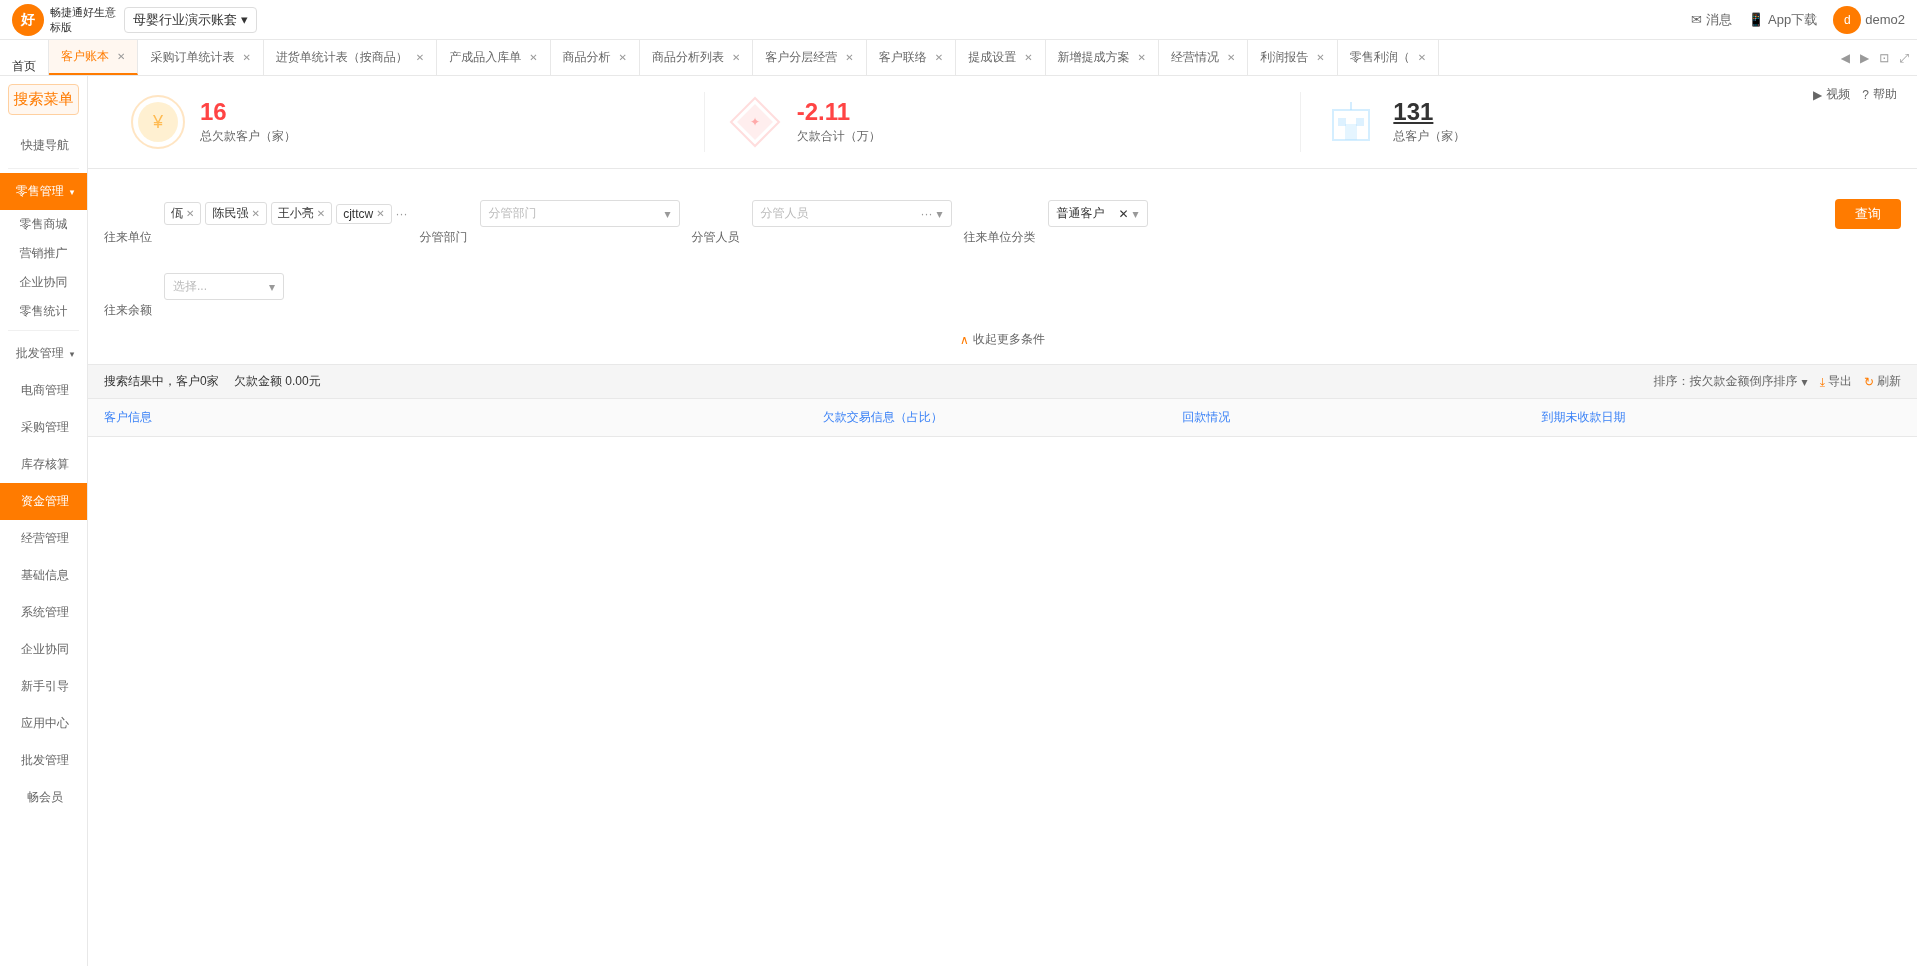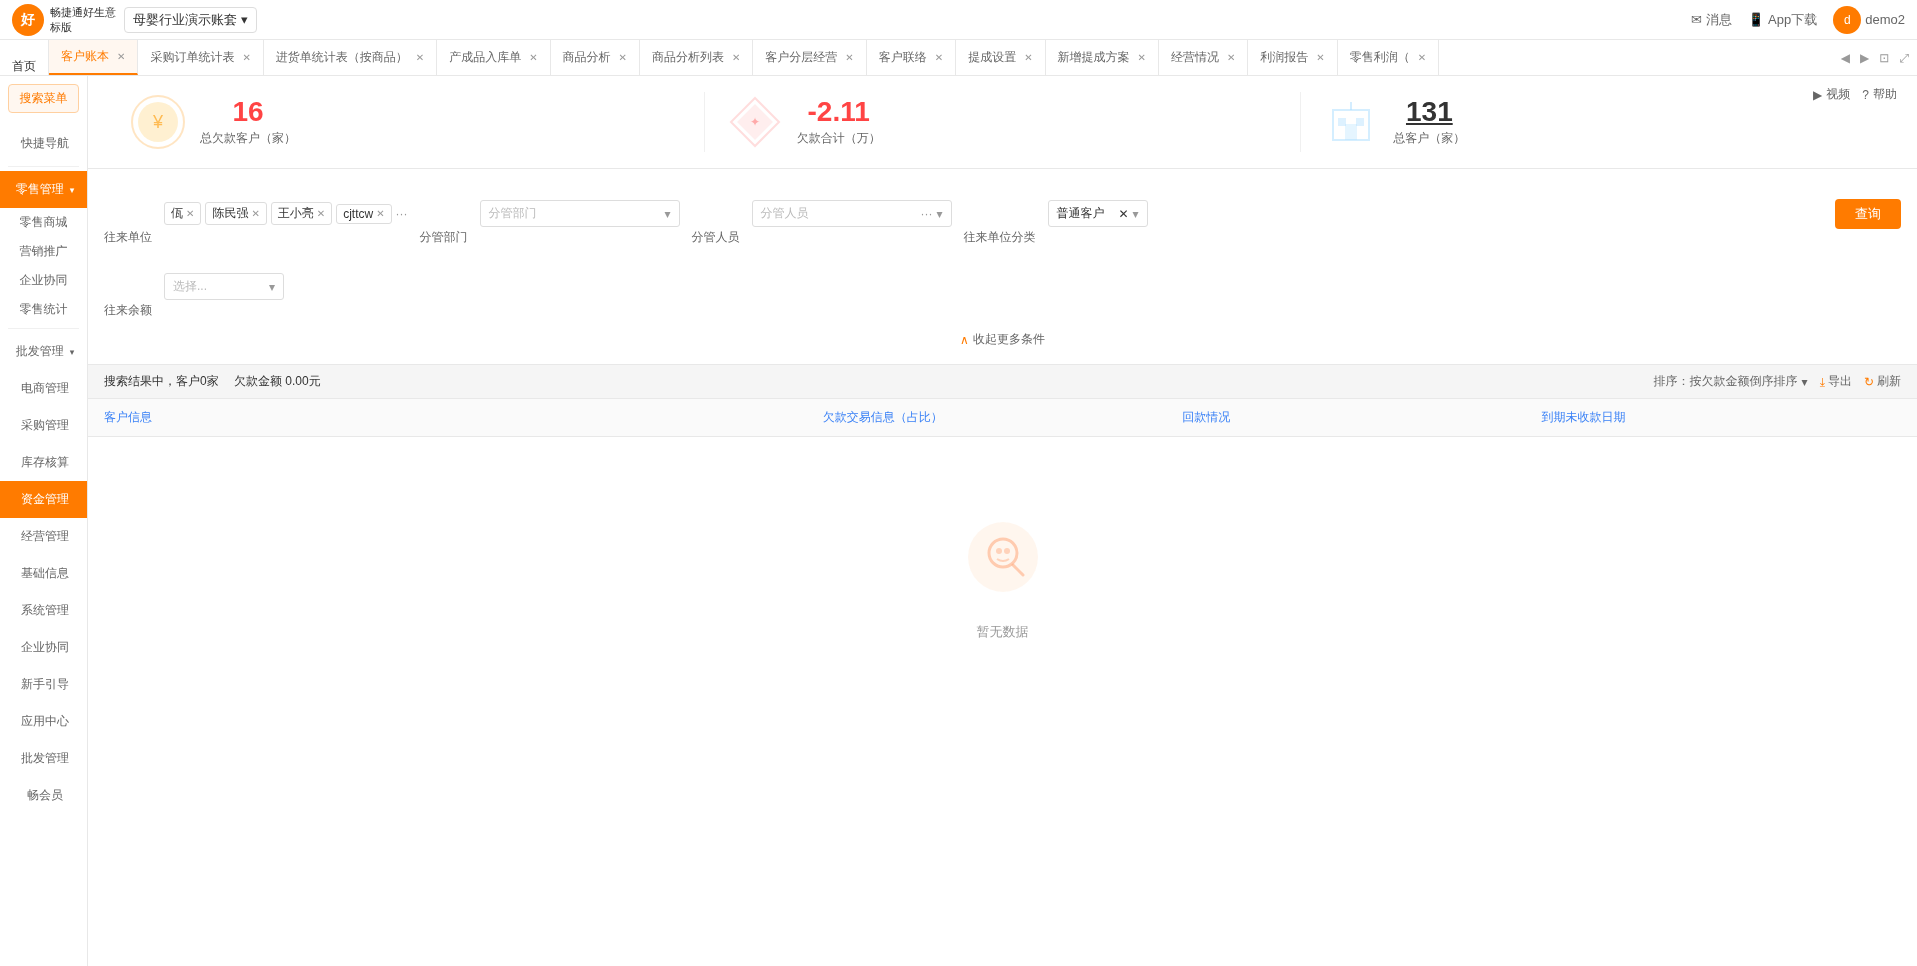--- a/index.html
+++ b/index.html
@@ -24,39 +24,39 @@
     .tab-close { color: #999; font-size: 10px; cursor: pointer; margin-left: 4px; }
     .tabbar-arrows { display: flex; align-items: center; margin-left: auto; padding: 0 4px; gap: 2px; }
     .tabbar-arrow { cursor: pointer; color: #999; padding: 2px 4px; font-size: 12px; }
 
     
     .main-layout { display: flex; flex: 1; overflow: hidden; }
 
     
     .sidebar { width: 88px; background: #fff; display: flex; flex-direction: column; border-right: 1px solid #e8e8e8; overflow-y: auto; flex-shrink: 0; }
     .sidebar-search { padding: 8px; }
-    .sidebar-search-btn { width: 100%; background: #fff7f0; border: 1px solid #ffd0a0; color: #ff7b00; border-radius: 4px; padding: 5px 0; cursor: pointer; font-size: 12px; text-align: center; }
+    .sidebar-search-btn { width: 100%; background: #fff7f0; border: 1px solid #ffd0a0; color: #ff7b00; border-radius: 4px; padding: 5px 0; cursor: pointer; font-size: 15px; text-align: center; }
     .sidebar-nav { padding: 4px 0; }
     .sidebar-item { padding: 10px 12px; text-align: center; cursor: pointer; font-size: 12px; color: #666; border-left: 3px solid transparent; }
     .sidebar-item.active { color: #fff; background: #ff7b00; border-left-color: #ff7b00; font-weight: 500; }
     .sidebar-item.highlight { background: #ff7b00; color: #fff; }
     .sidebar-sub { padding: 6px 0 6px 0; text-align: center; cursor: pointer; font-size: 12px; color: #666; }
     .sidebar-divider { height: 1px; background: #f0f0f0; margin: 4px 8px; }
     .sidebar-item-with-arrow { display: flex; align-items: center; justify-content: center; gap: 6px; }
 
     
     .content { flex: 1; overflow: auto; display: flex; flex-direction: column; background: #f5f5f5; }
 
     
     .stats-bar { background: #fff; display: flex; align-items: center; padding: 16px 20px; gap: 0; border-bottom: 1px solid #e8e8e8; flex-shrink: 0; position: relative; }
     .stat-block { display: flex; align-items: center; gap: 12px; flex: 1; padding: 0 20px; border-right: 1px solid #f0f0f0; }
     .stat-block:last-child { border-right: none; }
     .stat-icon { width: 60px; height: 60px; display: flex; align-items: center; justify-content: center; }
     .stat-info { display: flex; flex-direction: column; }
-    .stat-number { font-size: 28px; font-weight: bold; color: #ff4444; line-height: 1; text-align: center; }
+    .stat-number { font-size: 24px; font-weight: bold; color: #ff4444; line-height: 1; }
     .stat-number.dark { color: #333; text-decoration: underline; }
     .stat-label { font-size: 12px; color: #666; margin-top: 4px; }
     .stat-help { position: absolute; right: 20px; top: 10px; display: flex; gap: 12px; font-size: 12px; color: #666; }
     .stat-help span { display: flex; align-items: center; gap: 4px; cursor: pointer; }
 
     
     .filter-bar { background: #fff; padding: 12px 16px; border-bottom: 1px solid #e8e8e8; flex-shrink: 0; }
     .filter-row { display: flex; align-items: center; gap: 12px; margin-bottom: 8px; flex-wrap: wrap; }
     .filter-label { font-size: 12px; color: #666; white-space: nowrap; margin-top: 48px; }
     .filter-tags { display: flex; align-items: center; gap: 4px; flex-wrap: wrap; }
@@ -403,29 +403,16 @@
     </div>
 
     <div class="table-wrap">
       <div class="table-header">
         <div class="th">客户信息</div>
         <div class="th">欠款交易信息（占比）</div>
         <div class="th">回款情况</div>
         <div class="th">到期未收款日期</div>
       </div>
 
-      <div class="empty-state">
-        <div class="empty-icon">
-          <svg width="80" height="80" viewBox="0 0 80 80">
-            <circle cx="40" cy="40" r="35" fill="#ffe4cc" opacity="0.4"></circle>
-            <circle cx="40" cy="36" r="14" fill="none" stroke="#ff9966" stroke-width="3" opacity="0.6"></circle>
-            <line x1="50" y1="48" x2="60" y2="58" stroke="#ff9966" stroke-width="3" stroke-linecap="round" opacity="0.6"></line>
-            <circle cx="36" cy="34" r="3" fill="#ff9966" opacity="0.5"></circle>
-            <circle cx="44" cy="34" r="3" fill="#ff9966" opacity="0.5"></circle>
-            <path d="M34,42 Q40,46 46,42" fill="none" stroke="#ff9966" stroke-width="2" opacity="0.5"></path>
-          </svg>
-        </div>
-        <div class="empty-text">暂无数据</div>
-      </div>
     </div>
 
   </div>
 </div>
 
 </body></html>

